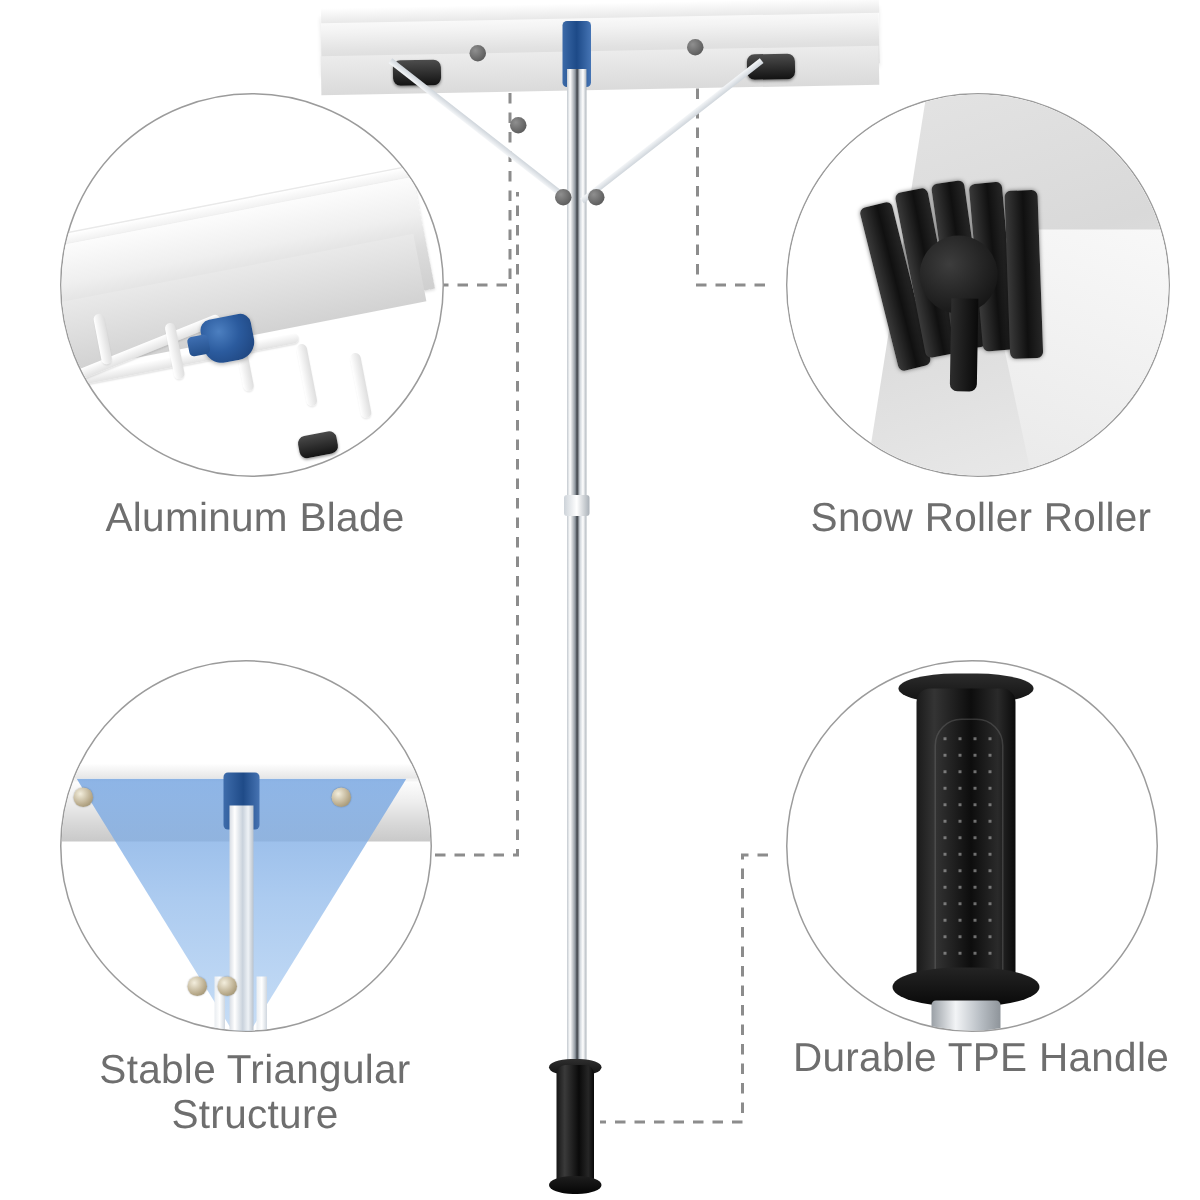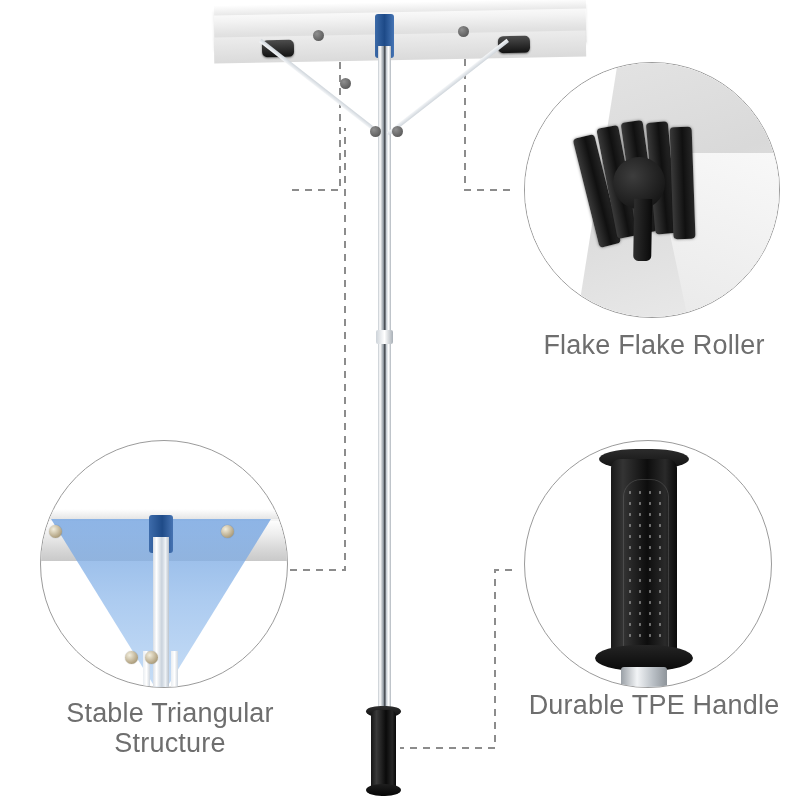--- a/index.html
+++ b/index.html
@@ -285,39 +285,64 @@
     <div class="strut-node" style="left:392px;top:126px;"></div>
     <div class="strut-node" style="left:313px;top:30px;"></div>
     <div class="strut-node" style="left:458px;top:26px;"></div>
     <div class="strut-node" style="left:340px;top:78px;"></div>
 
     <div class="bottom-grip-top"></div>
     <div class="bottom-grip"></div>
     <div class="bottom-grip-bot"></div>
   </div>
 
+  <div class="callout" style="left:40px;top:62px;width:260px;height:300px;">
+    <div class="circle" style="left:0;top:0;width:256px;height:256px;">
+      <div class="art">
+        <div class="blade-scene">
+          <div class="blade-lip"></div>
+          <div class="blade-body"></div>
+          <div class="blade-face"></div>
+
+          <div class="rail" style="left:-5px;top:178px;width:205px;transform:rotate(-11deg);"></div>
+          <div class="rail" style="left:30px;top:168px;width:120px;transform:rotate(-22deg);"></div>
+
+          <div class="tine" style="left:64px;top:146px;height:34px;transform:rotate(-11deg);"></div>
+          <div class="tine" style="left:112px;top:152px;height:38px;transform:rotate(-11deg);"></div>
+          <div class="tine" style="left:158px;top:158px;height:40px;transform:rotate(-11deg);"></div>
+          <div class="tine" style="left:200px;top:166px;height:42px;transform:rotate(-11deg);"></div>
+          <div class="tine" style="left:236px;top:172px;height:44px;transform:rotate(-11deg);"></div>
+
+          <div class="blue-knob" style="left:134px;top:148px;"></div>
+          <div class="blk-cap" style="left:12px;top:190px;transform:rotate(-11deg);"></div>
+          <div class="blk-cap" style="left:198px;top:226px;transform:rotate(-11deg);"></div>
+        </div>
+      </div>
+    </div>
+    <div class="label" style="top:268px;">Aluminum Blade</div>
+  </div>
 
   <div class="callout" style="left:524px;top:62px;width:260px;height:300px;">
     <div class="circle" style="left:0;top:0;width:256px;height:256px;">
       <div class="art">
         <div class="roller-bg"></div>
         <div class="roller-panelA"></div>
         <div class="roller-panelB"></div>
         <div class="roller-wheel">
           <div class="rw-blade" style="left:2px;top:6px;transform:rotate(-6deg);"></div>
           <div class="rw-blade" style="left:24px;top:0px;transform:rotate(-3deg);"></div>
           <div class="rw-blade" style="left:46px;top:-2px;"></div>
           <div class="rw-blade" style="left:68px;top:2px;transform:rotate(3deg);"></div>
           <div class="rw-blade" style="left:88px;top:10px;transform:rotate(6deg);"></div>
           <div class="rw-hub"></div>
           <div class="rw-shaft"></div>
         </div>
       </div>
     </div>
-    <div class="label" style="top:268px;">Flake Flake Roller</div>
+    <div class="label" style="top:268px;">Snow Roller Roller</div>
   </div>
 
   <div class="callout" style="left:524px;top:440px;width:260px;height:320px;">
     <div class="circle" style="left:0;top:0;width:248px;height:248px;">
       <div class="art">
         <div class="grip-cap-top"></div>
         <div class="grip"></div>
         <div class="grip-panel"></div>
         <div class="grip-dots"></div>
         <div class="grip-cap-bot"></div>

